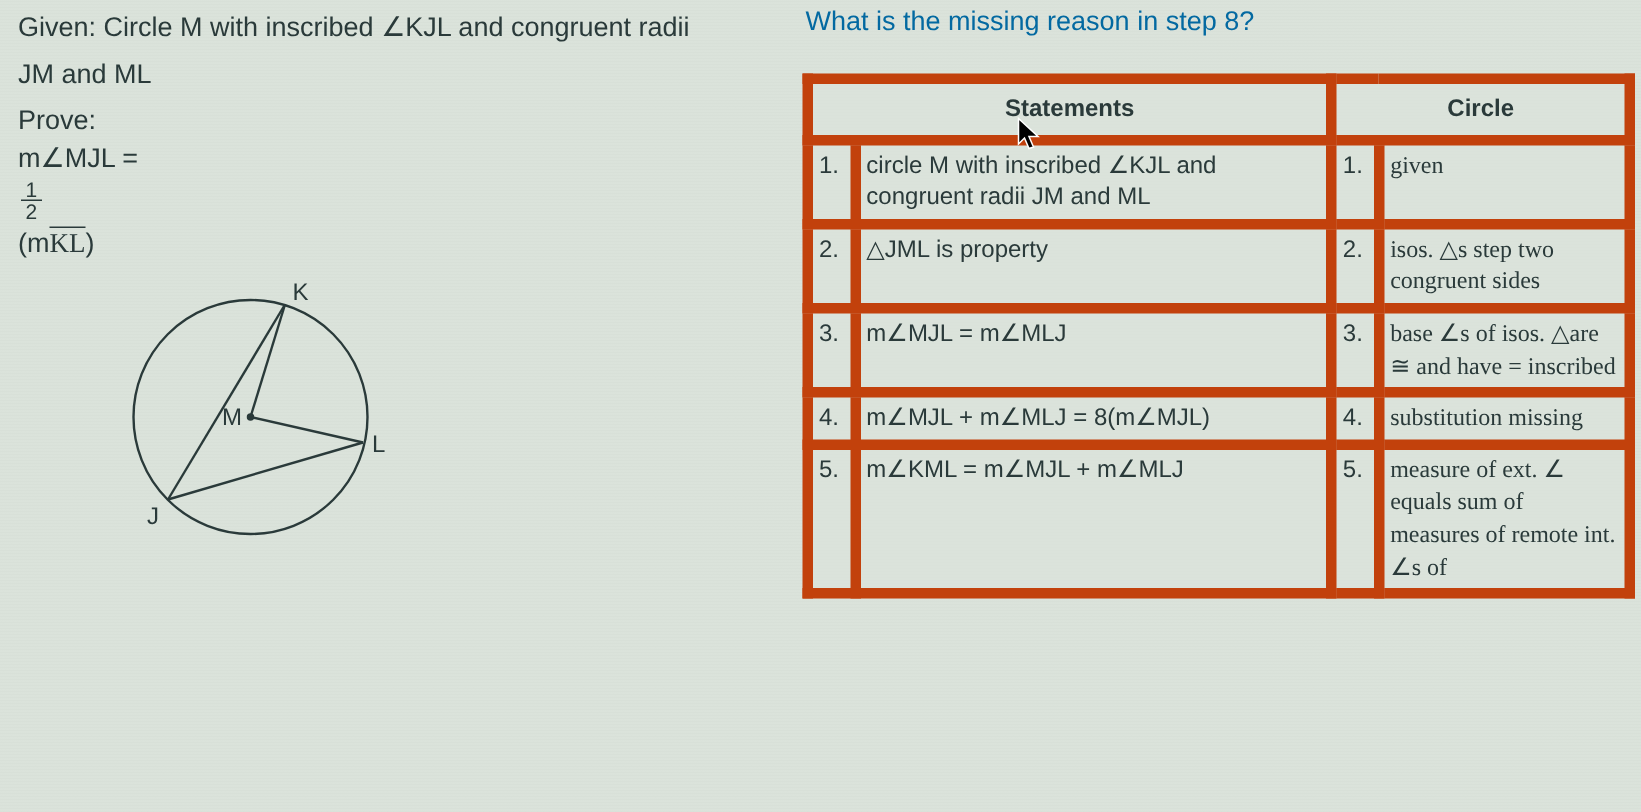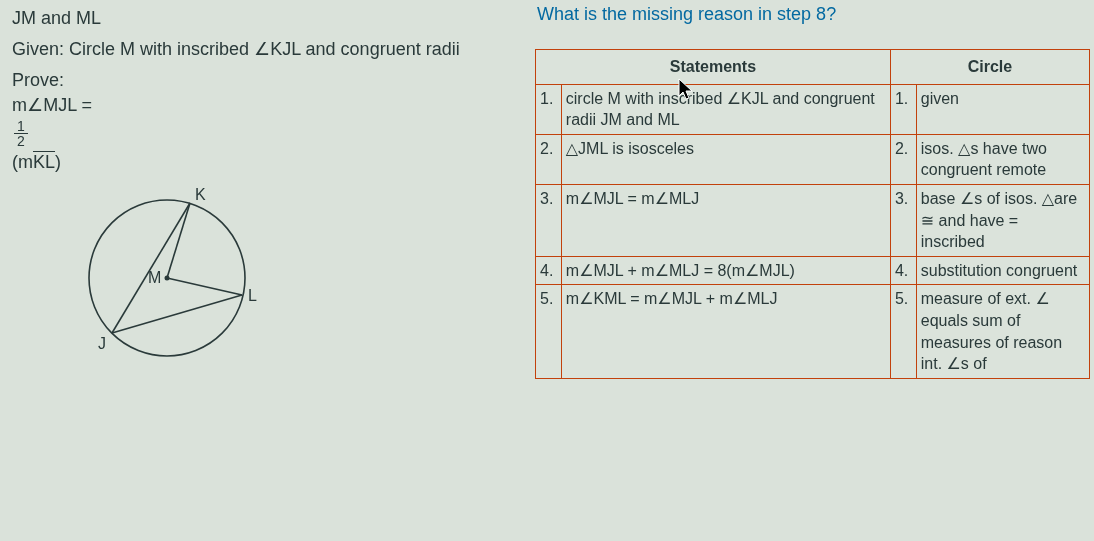--- a/index.html
+++ b/index.html
@@ -45,70 +45,70 @@
     .frac {
       display: inline-flex;
       flex-direction: column;
       align-items: center;
       vertical-align: middle;
       font-size: 14px;
       margin: 0 2px;
     }
     .frac .num { border-bottom: 1px solid #2a3a3a; padding: 0 3px; line-height: 1; }
     .frac .den { padding: 0 3px; line-height: 1.1; }
-    .arc { text-decoration: overline; }
+    .arc { text-decoration: overline; font-family: Liberation Serif, serif; }
     .question {
       font-size: 18px;
       color: #0369a1;
       margin-bottom: 24px;
       padding-left: 2px;
     }
     .diagram {
       margin-left: 50px;
       margin-top: 10px;
     }
     table.proof {
       border-collapse: collapse;
       width: 555px;
       background: rgba(220,228,220,0.5);
     }
     table.proof th, table.proof td {
-      border: 1px solid #c2410c;
+      border: 7px solid #c2410c;
       padding: 3px 4px;
       vertical-align: top;
       font-size: 16px;
       color: #2a3a3a;
       line-height: 1.35;
     }
     table.proof th {
       font-weight: bold;
       text-align: center;
       padding: 6px 4px;
     }
     .col-num { width: 18px; text-align: left; vertical-align: top; }
     .col-stmt { width: 285px; }
     .col-rnum { width: 18px; }
-    .col-reason { width: 150px; }
+    .col-reason { width: 150px; font-family: Liberation Serif, serif; }
     .cursor {
       position: absolute;
       left: 678px;
       top: 78px;
       pointer-events: none;
     }
   </style>
 </head>
 <body>
 
 <div class="container">
   <div class="left-col">
-    <div class="given-line">JM and ML</div>
     <div class="given-line">
       <span>Given:</span>
       <span>Circle M with inscribed ∠KJL and congruent radii</span>
     </div>
+    <div class="given-line">JM and ML</div>
 
     <div class="prove-line">
       <span>Prove:</span>
       <span>m∠MJL =</span>
       <span class="frac">
         <span class="num">1</span>
         <span class="den">2</span>
       </span>
       <span>
         <span>(m</span><span class="arc">KL</span><span>)</span>
@@ -147,41 +147,41 @@
       </thead>
       <tbody>
         <tr>
           <td class="col-num">1.</td>
           <td class="col-stmt">circle M with inscribed ∠KJL and congruent radii JM and ML</td>
           <td class="col-rnum">1.</td>
           <td class="col-reason">given</td>
         </tr>
         <tr>
           <td class="col-num">2.</td>
-          <td class="col-stmt">△JML is isosceles</td>
+          <td class="col-stmt">△JML is property</td>
           <td class="col-rnum">2.</td>
-          <td class="col-reason">isos. △s have two congruent remote</td>
+          <td class="col-reason">isos. △s step two congruent sides</td>
         </tr>
         <tr>
           <td class="col-num">3.</td>
           <td class="col-stmt">m∠MJL = m∠MLJ</td>
           <td class="col-rnum">3.</td>
           <td class="col-reason">base ∠s of isos. △are ≅ and have = inscribed</td>
         </tr>
         <tr>
           <td class="col-num">4.</td>
           <td class="col-stmt">m∠MJL + m∠MLJ = 8(m∠MJL)</td>
           <td class="col-rnum">4.</td>
-          <td class="col-reason">substitution congruent</td>
+          <td class="col-reason">substitution missing</td>
         </tr>
         <tr>
           <td class="col-num">5.</td>
           <td class="col-stmt">m∠KML = m∠MJL + m∠MLJ</td>
           <td class="col-rnum">5.</td>
-          <td class="col-reason">measure of ext. ∠ equals sum of measures of reason int. ∠s of</td>
+          <td class="col-reason">measure of ext. ∠ equals sum of measures of remote int. ∠s of</td>
         </tr>
       </tbody>
     </table>
   </div>
 </div>
 
 <svg class="cursor" width="18" height="24" viewBox="0 0 18 24">
   <path d="M1 1 L1 18 L5 14 L8 21 L11 20 L8 13 L14 13 Z" fill="#000" stroke="#fff" stroke-width="1"></path>
 </svg>
 

